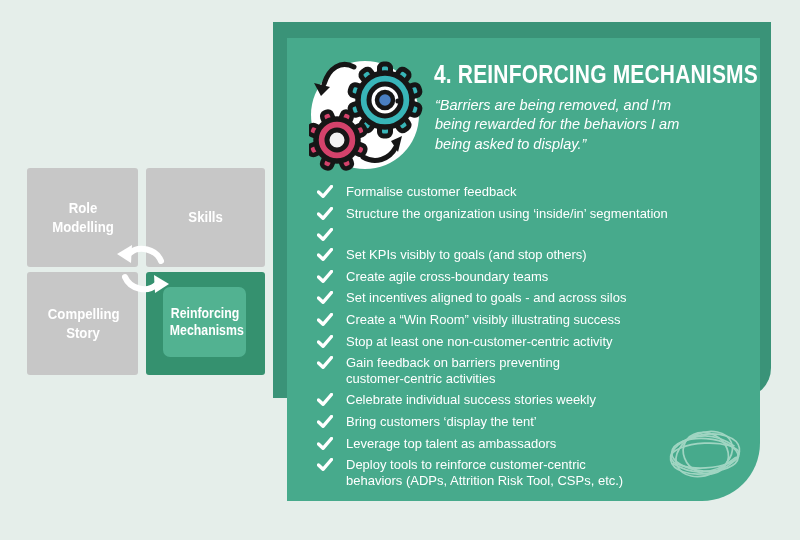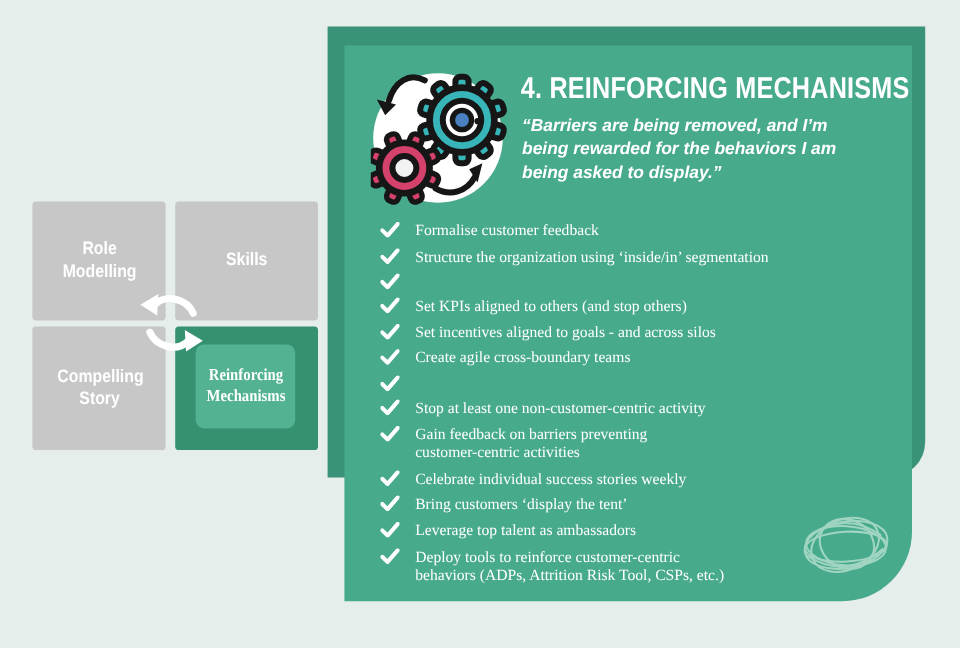--- a/index.html
+++ b/index.html
@@ -30,21 +30,21 @@
     display:grid;grid-template-columns:111px 119px;grid-template-rows:99px 103px;
     column-gap:8px;row-gap:5px;
   }
   .cell{
     background:var(--matrix-gray);border-radius:3px;
     display:flex;align-items:center;justify-content:center;
     color:var(--text-white);font-weight:bold;font-size:15px;
     text-align:center;line-height:1.25;
   }
   .cell-label{transform:scaleX(.88);max-width:80px;}
-  .cell-green{background:var(--matrix-green);position:relative;font-family:Liberation Serif, serif;}
+  .cell-green{background:var(--matrix-green);position:relative;}
   .cell-green-inner{
     position:absolute;left:17px;right:19px;top:15px;bottom:18px;
     background:var(--matrix-green-inner);border-radius:7px;
     display:flex;align-items:center;justify-content:center;
     color:var(--text-white);font-weight:bold;font-size:14px;
     text-align:center;line-height:1.25;
   }
   .cycle-arrows{position:absolute;left:111px;top:237px;width:64px;height:64px;}
   
   .panel-outer{
@@ -57,31 +57,31 @@
   }
   .gears-icon{position:absolute;left:22px;top:20px;width:116px;height:116px;}
   .panel-heading{
     position:absolute;left:147px;top:22px;
     color:var(--text-white);font-weight:bold;font-size:25px;
     letter-spacing:.2px;white-space:nowrap;
     transform:scaleX(.84);transform-origin:left top;
   }
   .panel-quote{
     position:absolute;left:148px;top:58px;
-    color:var(--text-white);font-style:italic;font-weight:bold;
+    color:var(--text-white);font-style:italic;font-weight:normal;
     font-size:14.5px;line-height:1.33;white-space:pre-line;
   }
   .checklist{
     position:absolute;left:30px;top:146px;right:28px;
     list-style:none;
   }
   .check-item{
     display:flex;align-items:flex-start;gap:13px;
     margin-bottom:6px;color:var(--text-white);
-    font-size:13px;line-height:1.2;font-family:Liberation Serif, serif;
+    font-size:13px;line-height:1.2;
   }
   .check-item .check-icon{flex:0 0 auto;margin-top:1px;}
   .check-item .item-text{white-space:pre-line;}
   .logo{position:absolute;right:15px;bottom:16px;width:80px;height:62px;}
 </style>
 </head>
 <body>
 
 <div class="matrix">
   <div class="cell">
@@ -181,41 +181,42 @@
         <li class="check-item">
           <svg class="check-icon" width="16" height="13" viewBox="0 0 16 13">
             <path d="M1.5 7 L6 11.3 L14.5 1.5" fill="none" stroke="#ffffff" stroke-width="3.4" stroke-linecap="round" stroke-linejoin="round"></path>
           </svg>
         </li>
 
         <li class="check-item">
           <svg class="check-icon" width="16" height="13" viewBox="0 0 16 13">
             <path d="M1.5 7 L6 11.3 L14.5 1.5" fill="none" stroke="#ffffff" stroke-width="3.4" stroke-linecap="round" stroke-linejoin="round"></path>
           </svg>
-          <span class="item-text">Set KPIs aligned to others (and stop others)</span>
+          <span class="item-text">Set KPIs visibly to goals (and stop others)</span>
+        </li>
+
+        <li class="check-item">
+          <svg class="check-icon" width="16" height="13" viewBox="0 0 16 13">
+            <path d="M1.5 7 L6 11.3 L14.5 1.5" fill="none" stroke="#ffffff" stroke-width="3.4" stroke-linecap="round" stroke-linejoin="round"></path>
+          </svg>
+          <span class="item-text">Create agile cross-boundary teams</span>
         </li>
 
         <li class="check-item">
           <svg class="check-icon" width="16" height="13" viewBox="0 0 16 13">
             <path d="M1.5 7 L6 11.3 L14.5 1.5" fill="none" stroke="#ffffff" stroke-width="3.4" stroke-linecap="round" stroke-linejoin="round"></path>
           </svg>
           <span class="item-text">Set incentives aligned to goals - and across silos</span>
         </li>
 
         <li class="check-item">
           <svg class="check-icon" width="16" height="13" viewBox="0 0 16 13">
             <path d="M1.5 7 L6 11.3 L14.5 1.5" fill="none" stroke="#ffffff" stroke-width="3.4" stroke-linecap="round" stroke-linejoin="round"></path>
           </svg>
-          <span class="item-text">Create agile cross-boundary teams</span>
-        </li>
-
-        <li class="check-item">
-          <svg class="check-icon" width="16" height="13" viewBox="0 0 16 13">
-            <path d="M1.5 7 L6 11.3 L14.5 1.5" fill="none" stroke="#ffffff" stroke-width="3.4" stroke-linecap="round" stroke-linejoin="round"></path>
-          </svg>
+          <span class="item-text">Create a “Win Room” visibly illustrating success</span>
         </li>
 
         <li class="check-item">
           <svg class="check-icon" width="16" height="13" viewBox="0 0 16 13">
             <path d="M1.5 7 L6 11.3 L14.5 1.5" fill="none" stroke="#ffffff" stroke-width="3.4" stroke-linecap="round" stroke-linejoin="round"></path>
           </svg>
           <span class="item-text">Stop at least one non-customer-centric activity</span>
         </li>
 
         <li class="check-item">

